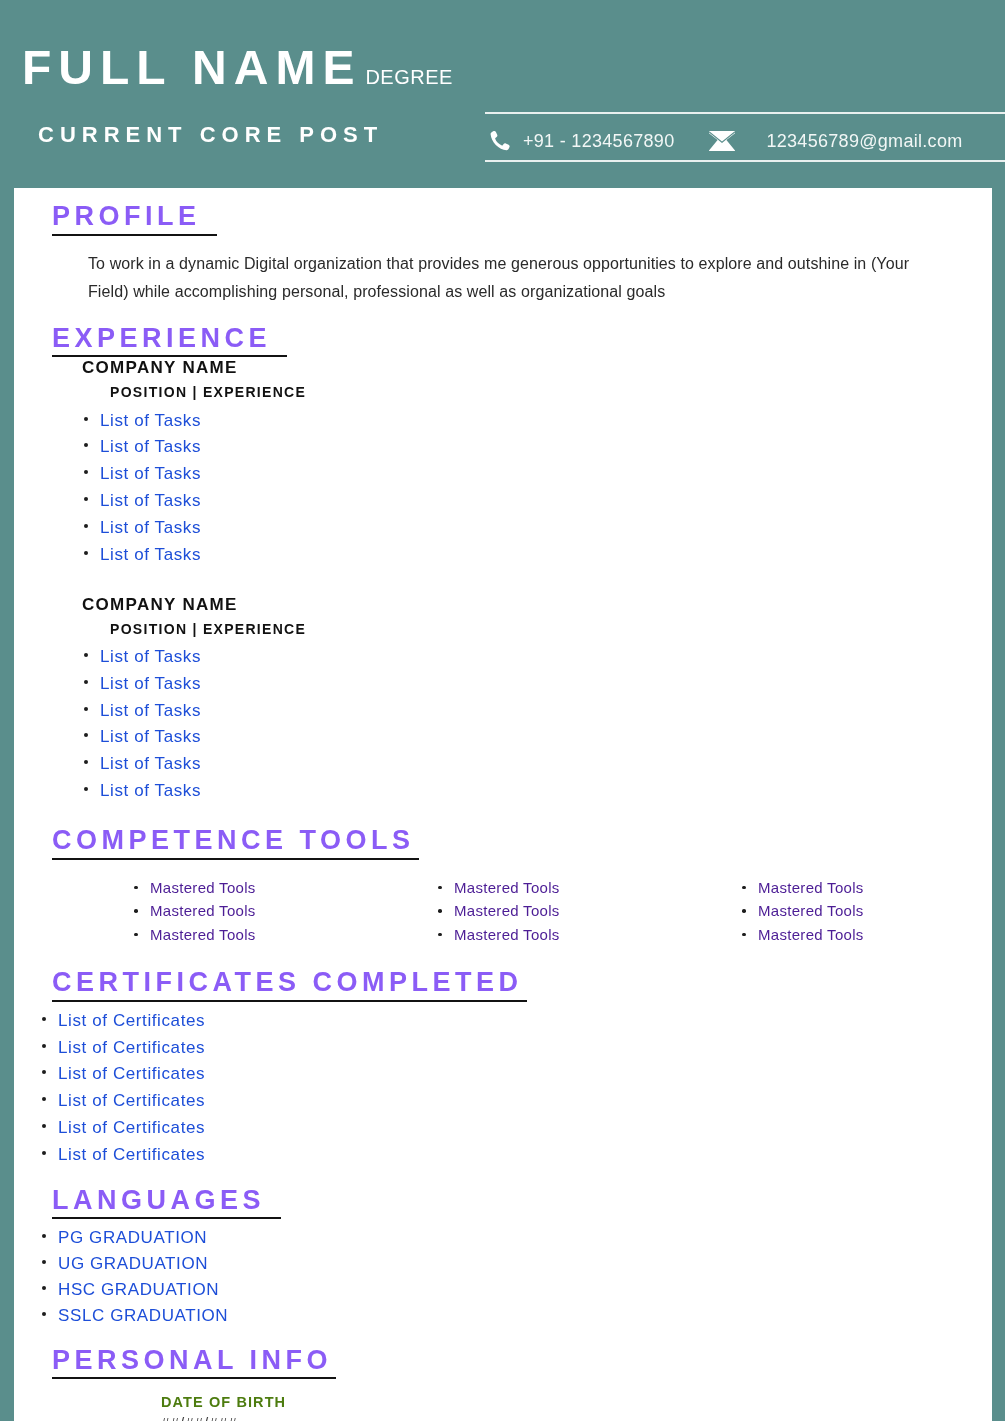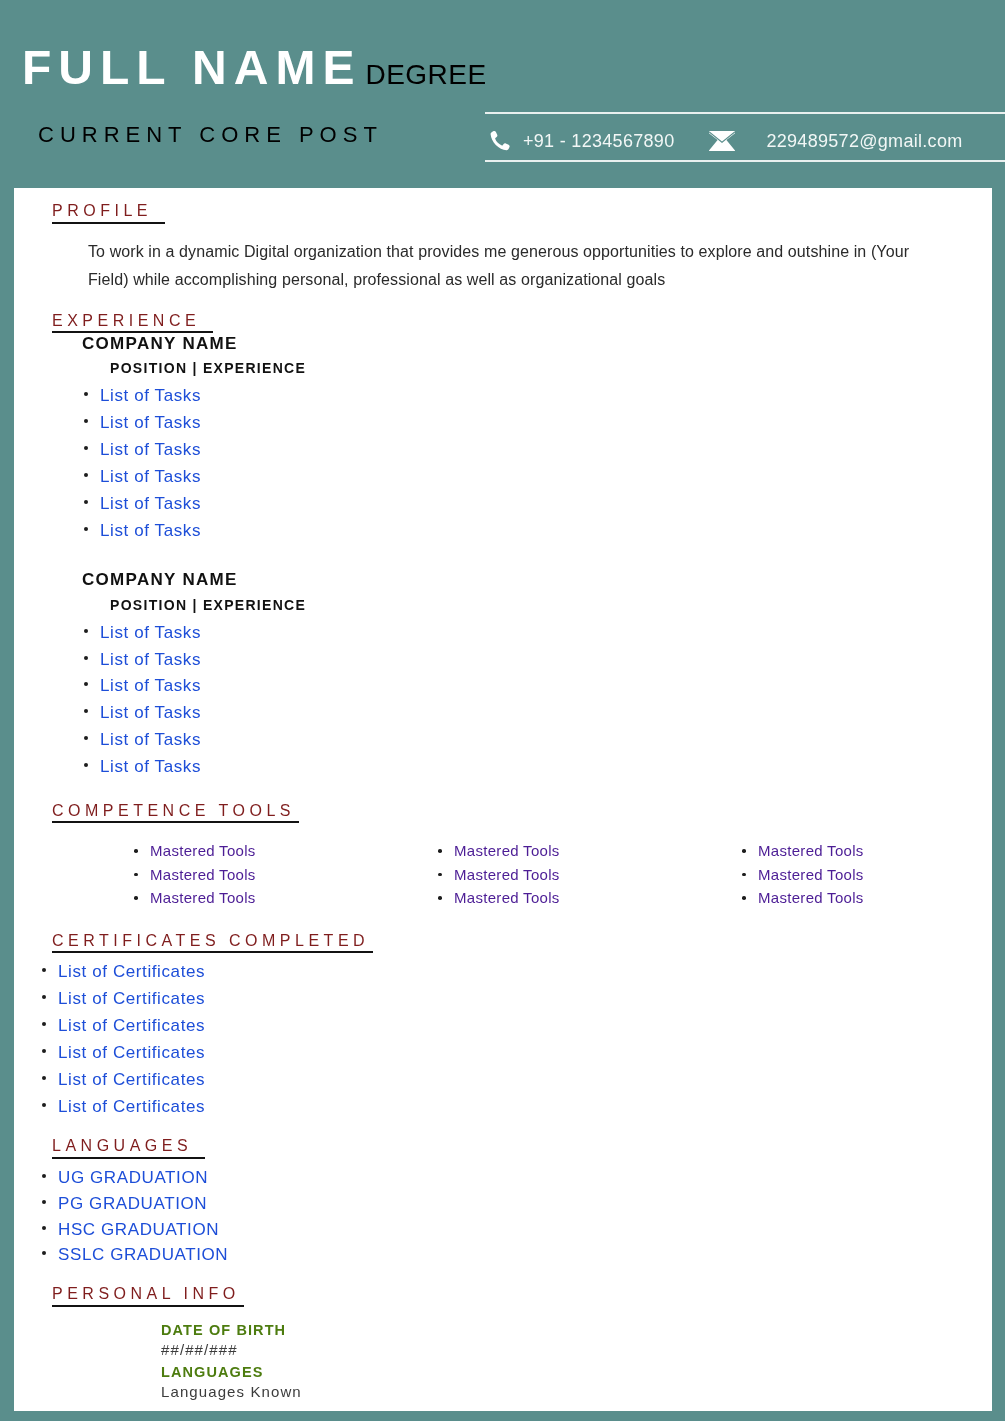--- a/index.html
+++ b/index.html
@@ -44,35 +44,35 @@
 
   .full-name {
     color: #ffffff;
     font-size: 48px;
     font-weight: bold;
     letter-spacing: 7px;
     line-height: 1;
   }
 
   .degree {
-    color: #000000;
-    font-size: 28px;
+    color: #ffffff;
+    font-size: 20px;
     font-weight: 300;
     letter-spacing: 0.5px;
     line-height: 1;
     margin-left: 4px;
   }
 
   .post {
     position: absolute;
     left: 38px;
     top: 124px;
-    color: #000000;
+    color: #ffffff;
     font-size: 22px;
-    font-weight: normal;
+    font-weight: bold;
     letter-spacing: 6px;
     line-height: 1;
   }
 
   
   .contact {
     position: absolute;
     left: 485px;
     top: 112px;
     width: 520px;
@@ -136,23 +136,23 @@
     height: 100%;
     background: #ffffff;
     padding: 14px 26px 0 26px;
     position: relative;
     overflow: hidden;
   }
 
   
   .sec-head {
     display: inline-block;
-    font-size: 16px;
-    font-weight: normal;
-    color: #7f1d1d;
+    font-size: 27px;
+    font-weight: bold;
+    color: #8b5cf6;
     letter-spacing: 4.5px;
     border-bottom: 2.5px solid #131313;
     padding: 0 4px 2px 0;
     margin-left: 12px;
     line-height: 1.1;
     white-space: pre;
   }
 
   .sec-block { margin-bottom: 0; }
 
@@ -311,21 +311,21 @@
 
         <div class="contact-item mail-item">
           <span class="ic">
             <svg width="28" height="22" viewBox="0 0 28 22" aria-hidden="true">
               <path fill="#ffffff" d="M0 0h28v22H0z" opacity="0"></path>
               <path fill="#ffffff" d="M1 1h26v20H1z"></path>
               <path fill="#5a8e8c" d="M1.6 1.6 14 11.4 26.4 1.6H27v.9L14 12.9 1 2.5v-.9z"></path>
               <path fill="#5a8e8c" d="M1 20.4V3.2l8.6 6.9zM27 20.4l-8.6-10.3L27 3.2z"></path>
             </svg>
           </span>
-          <span class="txt">229489572@gmail.com</span>
+          <span class="txt">123456789@gmail.com</span>
         </div>
       </div>
     </div>
   </div>
 
   <div class="sheet-wrap">
     <div class="sheet">
 
       <div class="sec-block">
         <div class="sec-head">PROFILE </div>
@@ -398,22 +398,22 @@
           <li>List of Certificates</li>
           <li>List of Certificates</li>
           <li>List of Certificates</li>
           <li>List of Certificates</li>
         </ul>
       </div>
 
       <div class="sec-block edu-wrap">
         <div class="sec-head">LANGUAGES </div>
         <ul class="bullets edu-list">
+          <li>PG GRADUATION</li>
           <li>UG GRADUATION</li>
-          <li>PG GRADUATION</li>
           <li>HSC GRADUATION</li>
           <li>SSLC GRADUATION</li>
         </ul>
       </div>
 
       <div class="sec-block pi-wrap">
         <div class="sec-head">PERSONAL INFO</div>
 
         <div class="pi-body">
           <div class="pi-label">DATE OF BIRTH</div>

